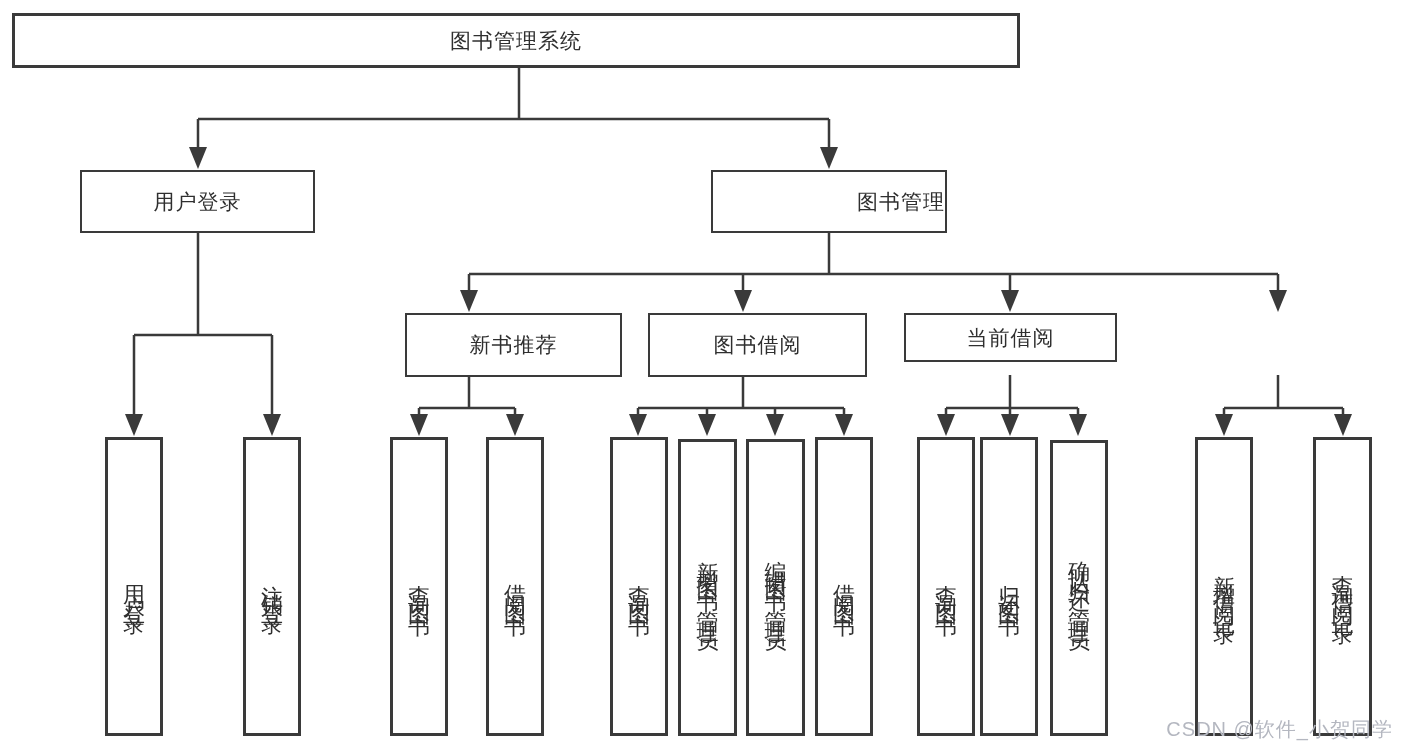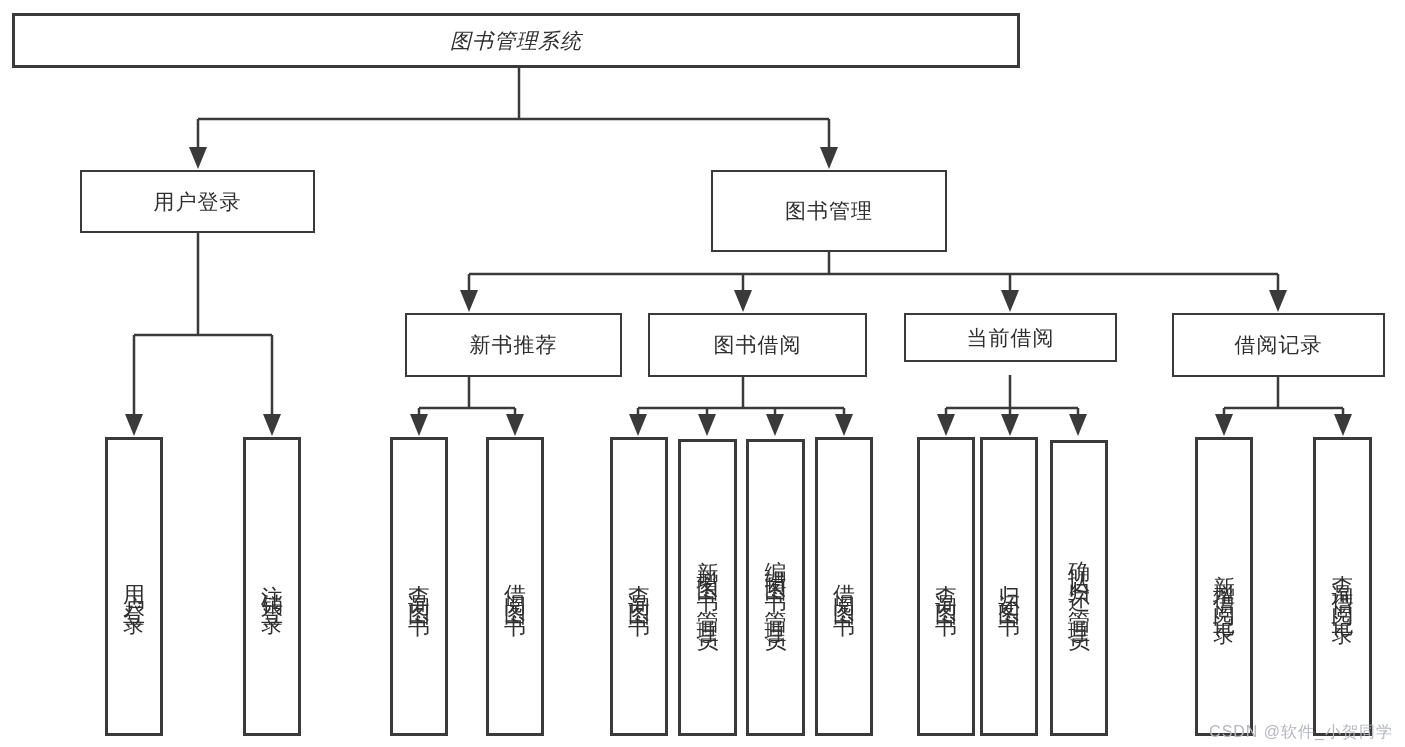--- a/index.html
+++ b/index.html
@@ -52,21 +52,21 @@
   .vbox .vtext {
     writing-mode: vertical-rl;
     text-orientation: mixed;
     letter-spacing: 10px;
     line-height: 1.1;
   }
   .watermark {
     position: absolute;
     right: 12px;
     bottom: 4px;
-    font-size: 16px;
+    font-size: 20px;
     color: var(--watermark);
     letter-spacing: 1px;
     white-space: nowrap;
   }
 </style>
 </head>
 <body>
 
 <div class="canvas">
 
@@ -99,42 +99,39 @@
     <path class="edge" d="M1010 375 V408 M946 408 H1078 M946 408 V418 M1010 408 V418 M1078 408 V418"></path>
     <polygon class="arrow" points="946,436 937,414 955,414"></polygon>
     <polygon class="arrow" points="1010,436 1001,414 1019,414"></polygon>
     <polygon class="arrow" points="1078,436 1069,414 1087,414"></polygon>
 
     <path class="edge" d="M1278 375 V408 M1224 408 H1343 M1224 408 V418 M1343 408 V418"></path>
     <polygon class="arrow" points="1224,436 1215,414 1233,414"></polygon>
     <polygon class="arrow" points="1343,436 1334,414 1352,414"></polygon>
   </svg>
 
-  <div class="box hbox hbox-top" style="left:12px; top:13px; width:1008px; height:55px;font-style:italic;">
+  <div class="box hbox hbox-top" style="left:12px; top:13px; width:1008px; height:55px;">
     <span>图书管理系统</span>
   </div>
 
   <div class="box hbox" style="left:80px; top:170px; width:235px; height:63px;">
     <span>用户登录</span>
   </div>
-  <div class="box hbox" style="left:711px; top:170px; width:236px; height:82px;">
+  <div class="box hbox" style="left:711px; top:170px; width:236px; height:63px;justify-content:flex-end;">
     <span>图书管理</span>
   </div>
 
   <div class="box hbox" style="left:361px; top:313px; width:217px; height:64px;margin-left:44px;">
     <span>新书推荐</span>
   </div>
   <div class="box hbox" style="left:634px; top:313px; width:219px; height:64px;margin-left:14px;">
     <span>图书借阅</span>
   </div>
   <div class="box hbox" style="left:904px; top:313px; width:213px; height:49px;">
     <span>当前借阅</span>
-  </div>
-  <div class="box hbox" style="left:1172px; top:313px; width:213px; height:64px;">
-    <span>借阅记录</span>
   </div>
 
   <div class="box vbox" style="left:105px; top:437px; width:58px; height:299px;">
     <span class="vtext">用户登录</span>
   </div>
   <div class="box vbox" style="left:243px; top:437px; width:58px; height:299px;">
     <span class="vtext">注销登录</span>
   </div>
 
   <div class="box vbox" style="left:390px; top:437px; width:58px; height:299px;">

